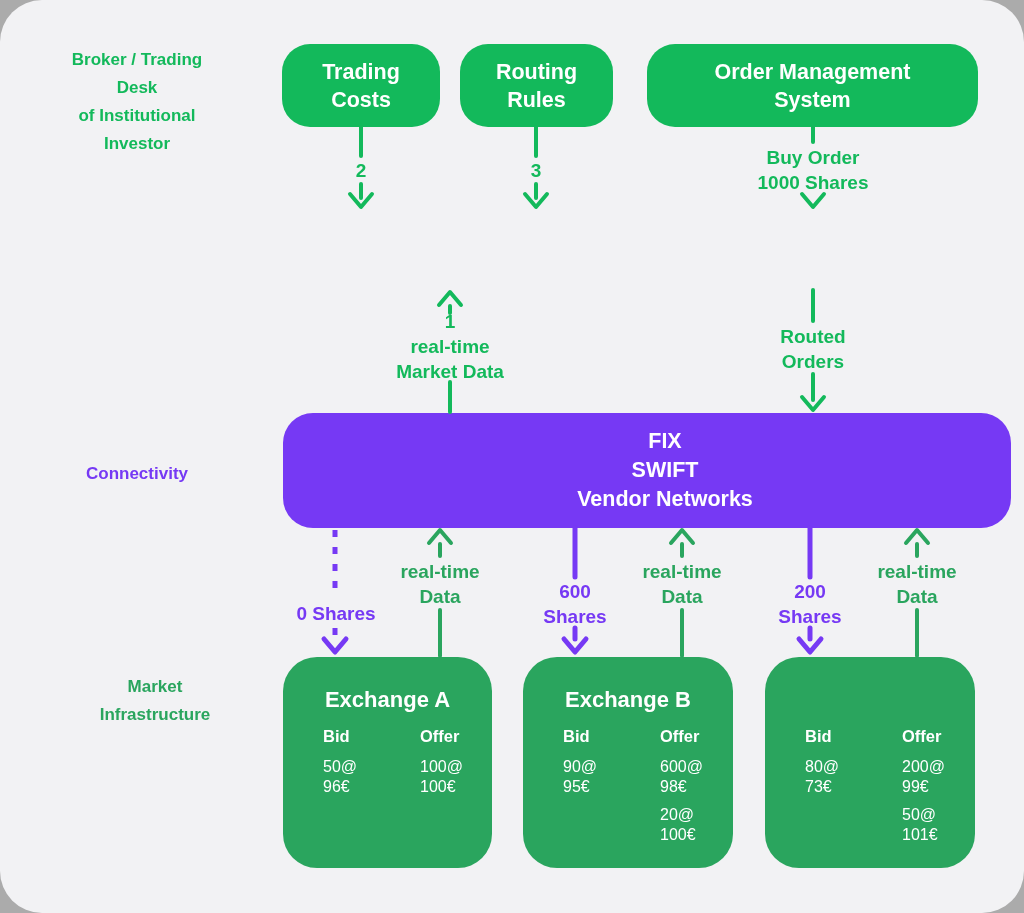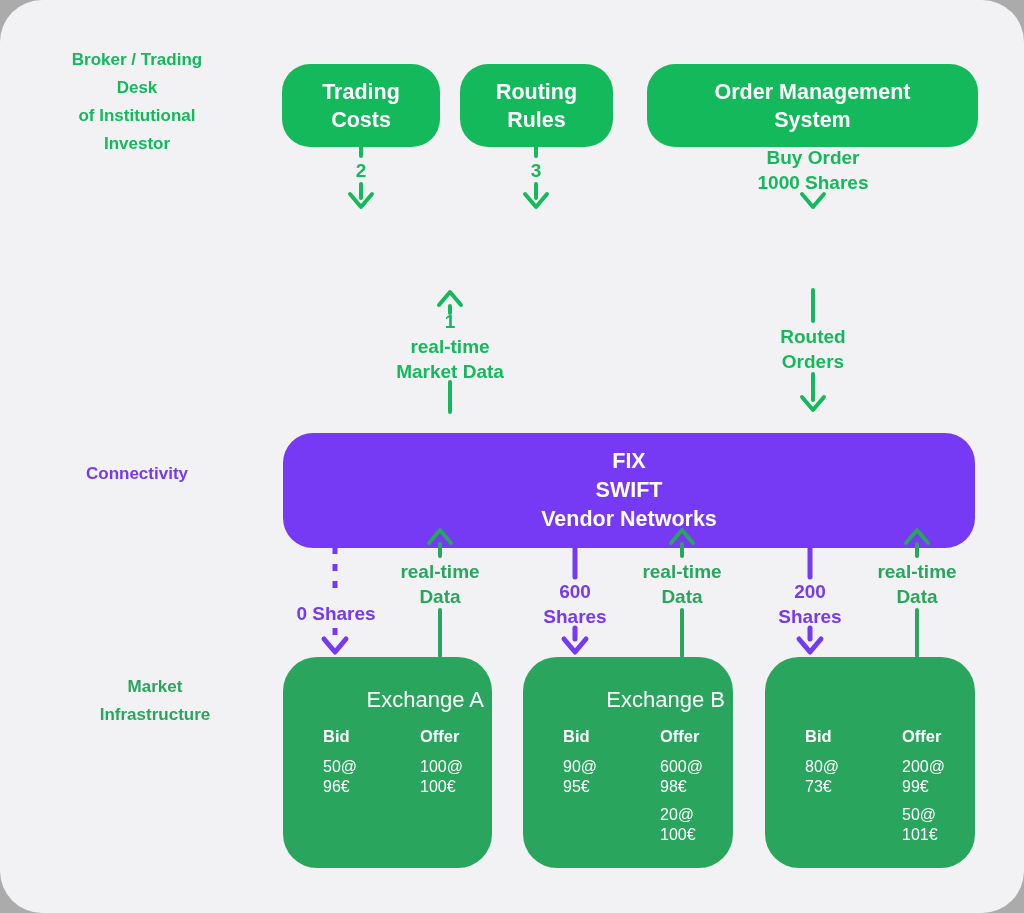--- a/index.html
+++ b/index.html
@@ -43,48 +43,48 @@
   
   .box{
     position:absolute;
     color:#ffffff;
     display:flex;
     align-items:center;
     justify-content:center;
     text-align:center;
     white-space:pre-line;
     font-weight:700;
-    margin-top:20px;
   }
   .box-green{
     background:var(--bright-green);
     border-radius:28px;
     font-size:21.5px;
     line-height:28px;
   }
   .box-purple{
     background:var(--purple);
     border-radius:30px;
     font-size:21.5px;
     line-height:29px;
+    padding-left:36px;
   }
   .xbox{
     position:absolute;
     top:657px;
     height:211px;
     background:var(--dark-green);
     border-radius:34px;
     color:#fff;
   }
   .x-title{
     position:absolute;
-    top:30px;left:0;right:8px;
-    text-align:right;
+    top:30px;left:0;right:0;
+    text-align:center;
     font-size:22px;
-    font-weight:400;
+    font-weight:700;
   }
   .x-h{
     position:absolute;
     top:70px;
     font-size:16.5px;
     font-weight:700;
   }
   .x-v{
     position:absolute;
     font-size:16px;

